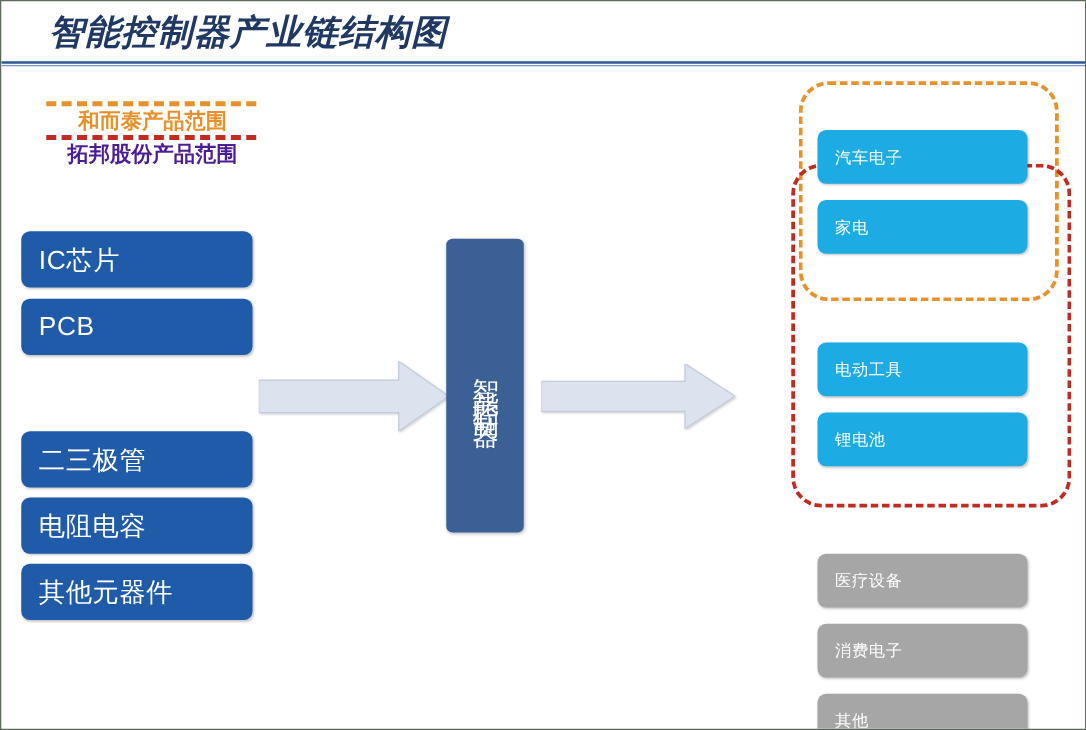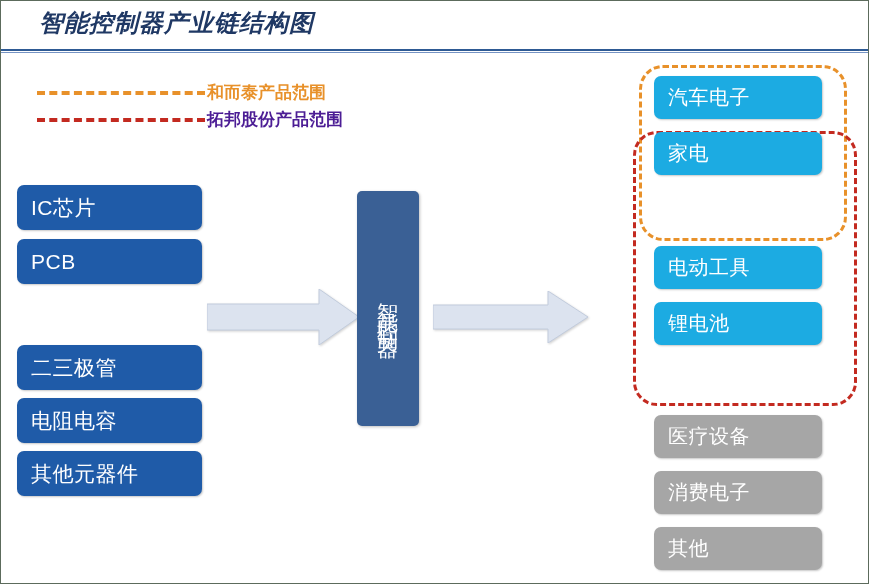--- a/index.html
+++ b/index.html
@@ -17,21 +17,21 @@
     overflow: hidden;
     font-family: "Liberation Sans", "DejaVu Sans", sans-serif;
   }
 
   
   #page-title {
     position: absolute;
     left: 38px;
     top: 6px;
     font-family: "Liberation Serif", "DejaVu Serif", serif;
-    font-size: 24px;
+    font-size: 28px;
     font-weight: 700;
     font-style: italic;
     letter-spacing: 1px;
     color: #1F3864;
     white-space: nowrap;
   }
   #title-rule {
     position: absolute;
     left: 0;
     top: 48px;
@@ -42,20 +42,21 @@
     box-sizing: border-box;
     background: #ffffff;
   }
 
   
   .legend-row {
     position: absolute;
     display: flex;
     align-items: center;
     white-space: nowrap;
+    flex-direction: column;
   }
   #legend-hert { left: 36px; top: 80px; }
   #legend-tobo { left: 36px; top: 107px; }
   .legend-dash {
     width: 168px;
     height: 0;
     border-top-width: 4px;
     border-top-style: dashed;
     margin-right: 2px;
   }
@@ -90,22 +91,23 @@
     height: 45px;
     background: #1F5BA8;
   }
 
   
   .pill-down {
     left: 653px;
     width: 168px;
     height: 43px;
     background: #1CABE2;
-    font-size: 20px;
+    font-size: 13px;
     font-weight: 400;
+    margin-top: 28px;
   }
   .pill-down.grey { background: #A6A6A6; }
 
   
   #center-panel {
     position: absolute;
     left: 356px;
     top: 190px;
     width: 62px;
     height: 235px;

